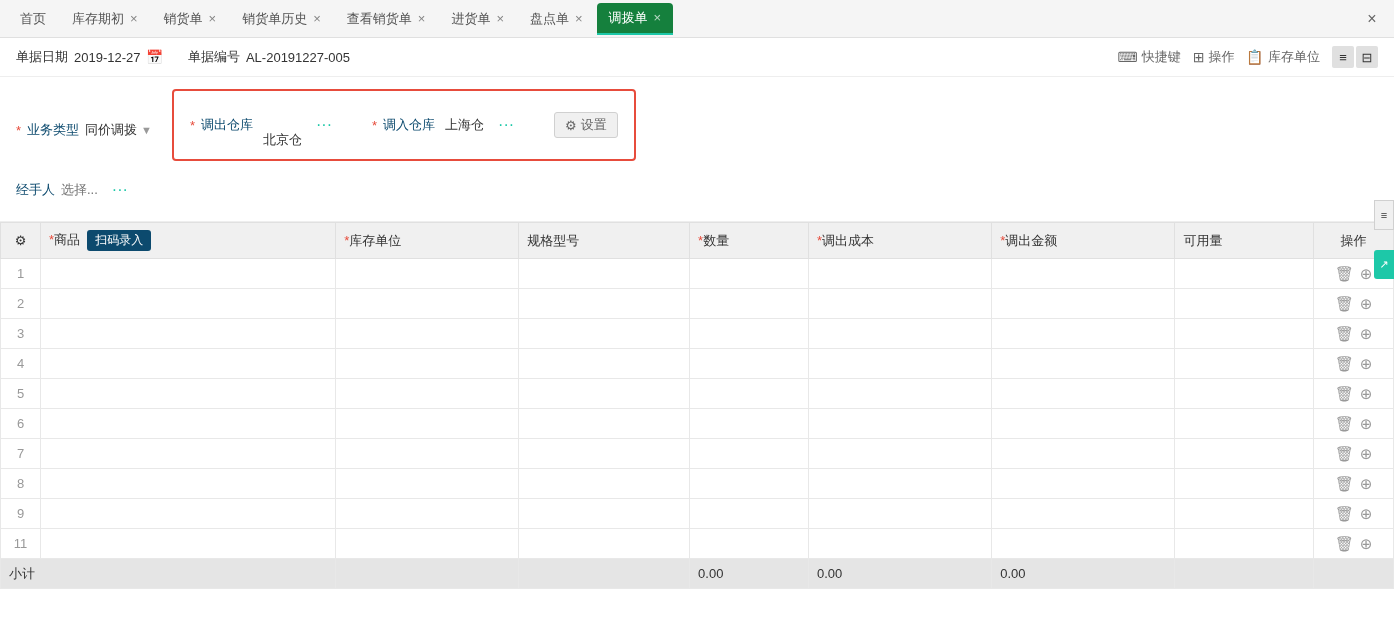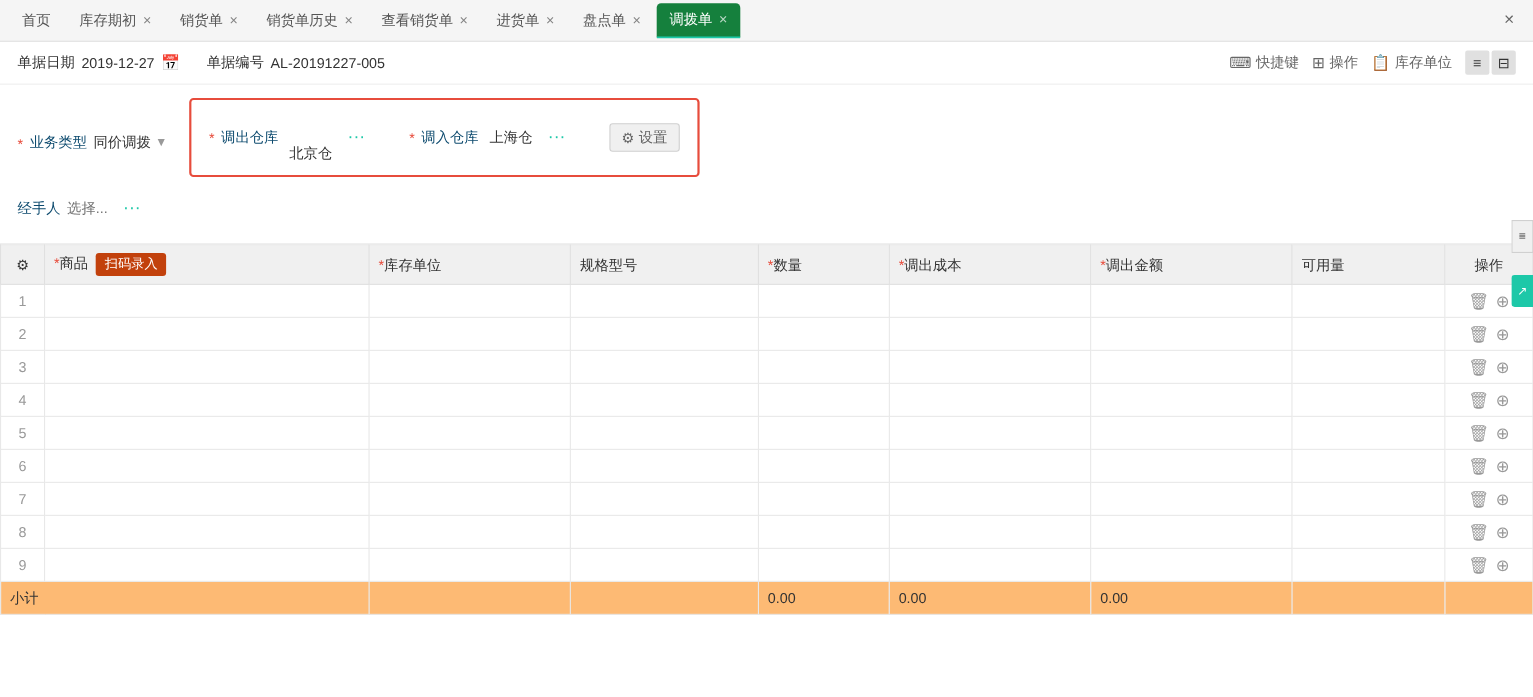--- a/index.html
+++ b/index.html
@@ -102,24 +102,24 @@
       font-weight: normal; color: #333;
       white-space: nowrap;
     }
     th .required-star { color: #e74c3c; }
     td {
       padding: 5px 8px;
       border: 1px solid #e8e8e8;
       height: 30px;
       color: #333;
     }
-    tr.subtotal-row td { background: #fdba74; font-size: 13px; }
+    tr.subtotal-row td { background: #e5e5e5; font-size: 13px; }
     .row-num { color: #999; text-align: center; width: 36px; }
     .scan-btn {
-      background: #c2410c; color: #fff;
+      background: #0c4a6e; color: #fff;
       border: none; border-radius: 3px;
       padding: 2px 8px; cursor: pointer; font-size: 12px;
     }
     .op-cell { display: flex; gap: 6px; justify-content: center; align-items: center; }
     .op-btn { cursor: pointer; color: #999; font-size: 15px; }
 
     .main-content { display: flex; flex-direction: column; height: calc(100vh - 38px); }
     .scrollable-area { overflow: auto; flex: 1; }
   </style>
 </head>
@@ -397,20 +397,36 @@
             <td></td>
             <td></td>
             <td></td>
             <td>
               <div class="op-cell">
                 <span class="op-btn">🗑</span>
                 <span class="op-btn op-btn2">⊕</span>
               </div>
             </td>
           </tr>
+        <tr>
+            <td class="row-num">11</td>
+            <td></td>
+            <td></td>
+            <td></td>
+            <td></td>
+            <td></td>
+            <td></td>
+            <td></td>
+            <td>
+              <div class="op-cell">
+                <span class="op-btn">🗑</span>
+                <span class="op-btn op-btn2">⊕</span>
+              </div>
+            </td>
+          </tr>
 
         <tr class="subtotal-row">
           <td colspan="2"><span>小计</span></td>
           <td></td>
           <td></td>
           <td>0.00</td>
           <td>0.00</td>
           <td>0.00</td>
           <td></td>
           <td></td>

